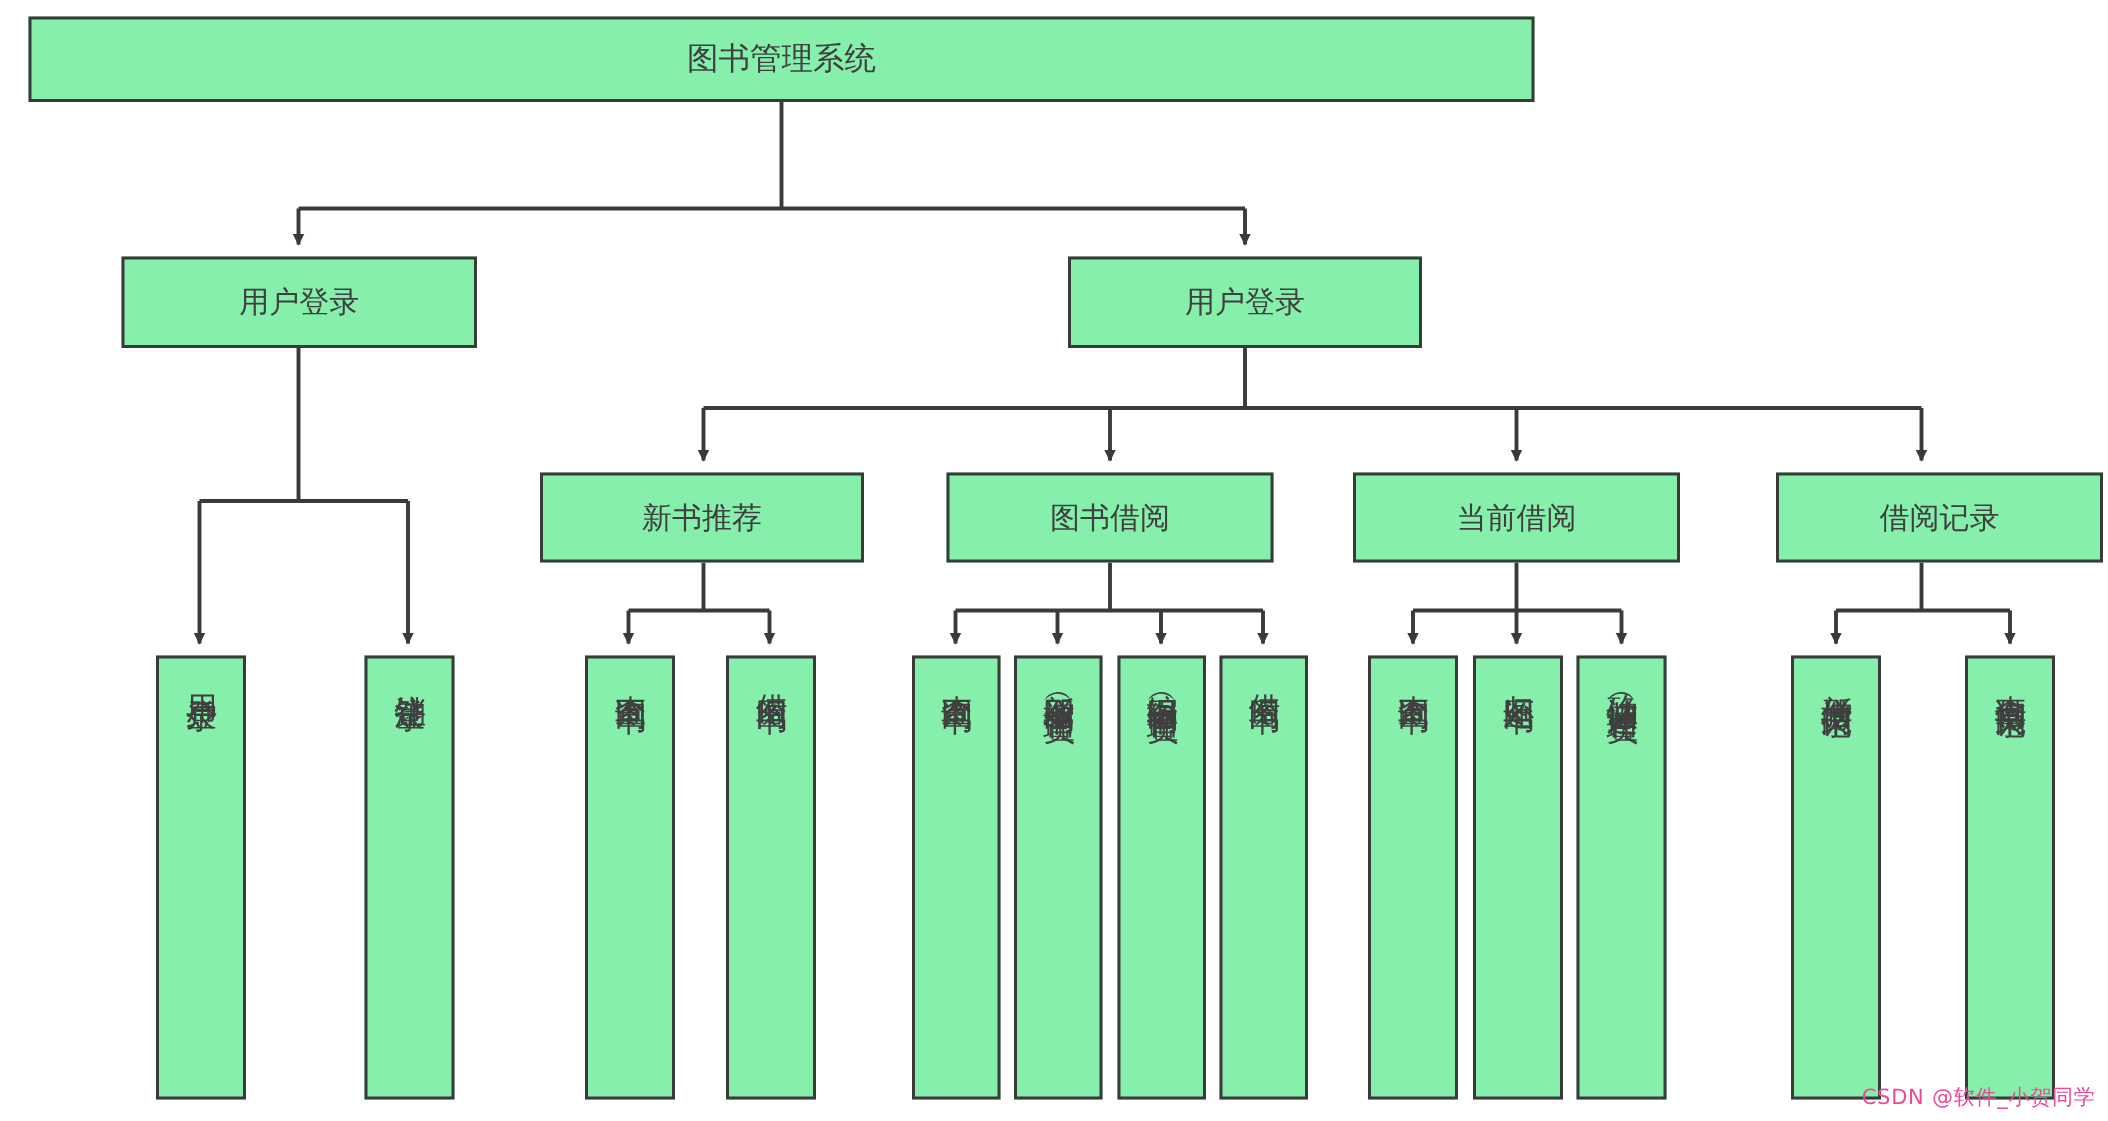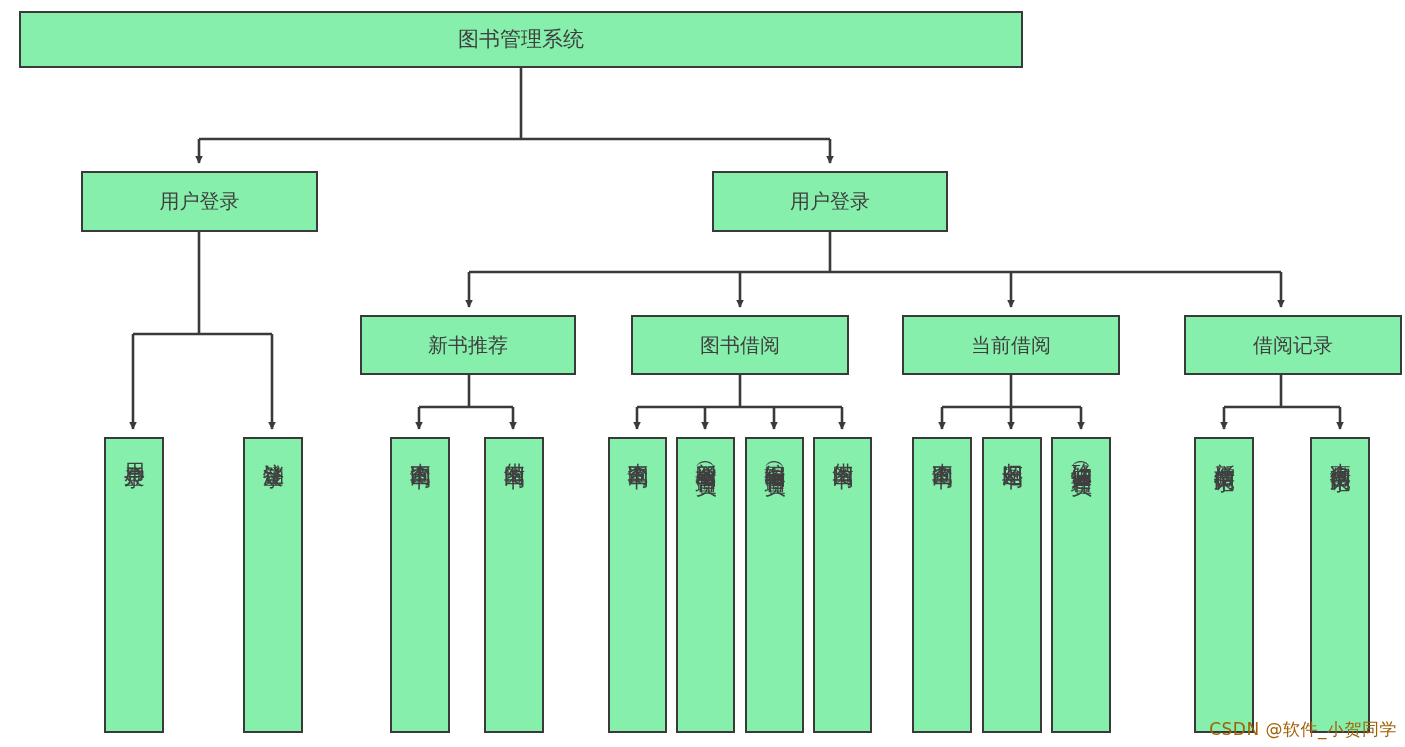--- a/index.html
+++ b/index.html
@@ -46,22 +46,22 @@
     font-size:21px;
     letter-spacing:2px;
     line-height:1;
     white-space:nowrap;
   }
 
   #watermark{
     position:absolute;
     right:8px;
     bottom:6px;
-    font-size:17px;
-    color:#a16207;
+    font-size:14px;
+    color:#ec4899;
     letter-spacing:.5px;
     z-index:5;
     white-space:nowrap;
   }
 </style>
 </head>
 <body>
 
 <div id="canvas">
 

